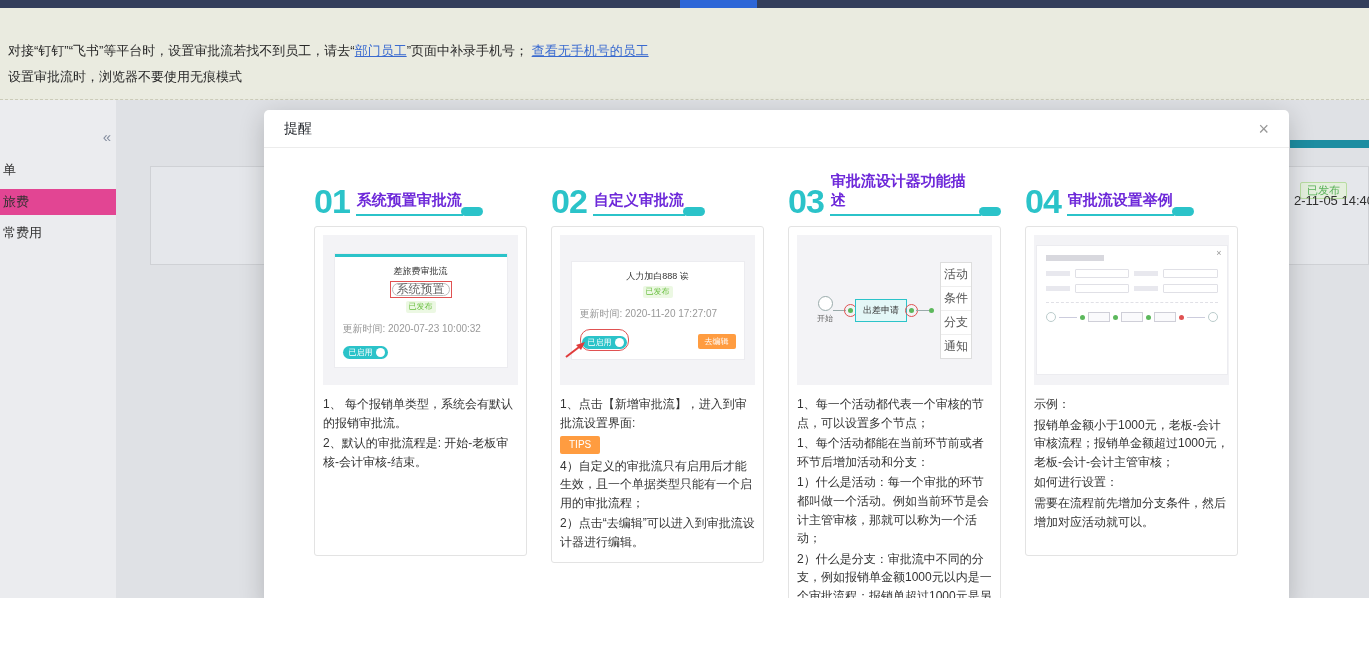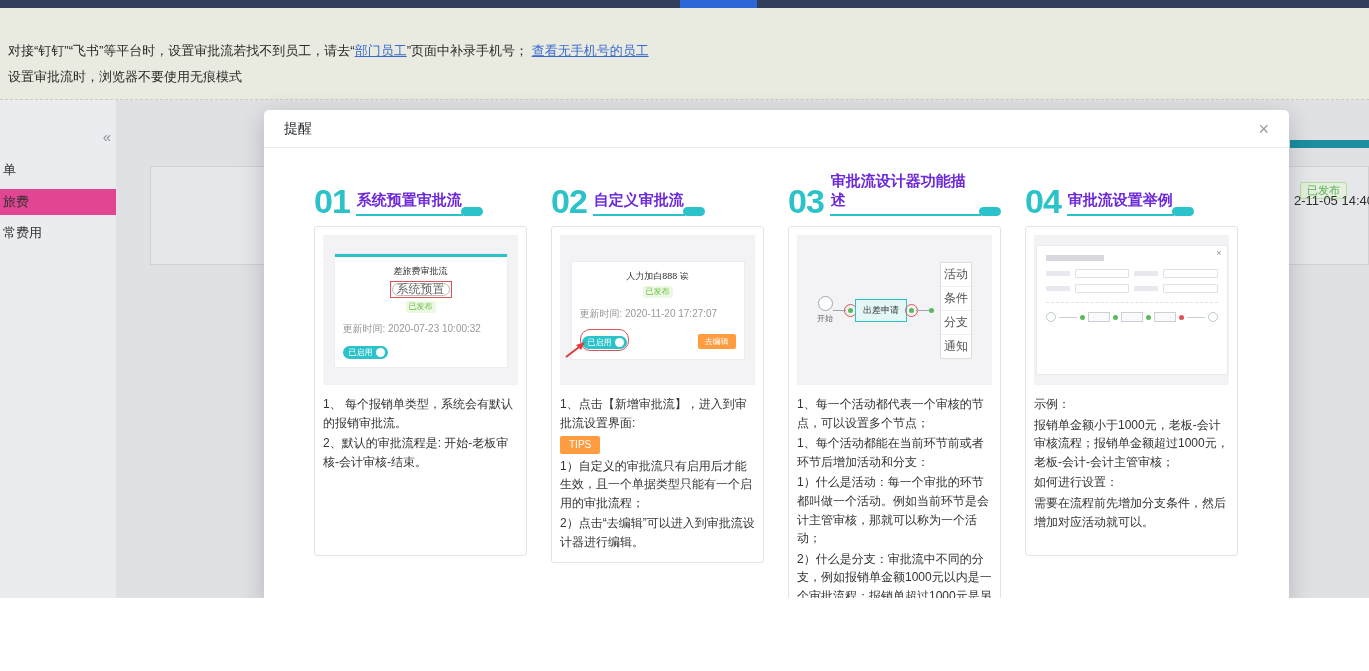--- a/index.html
+++ b/index.html
@@ -196,21 +196,21 @@
                       <polygon points="21,3 12,6 17,11" fill="#e03b3b"></polygon>
                     </svg>
                 </span>
               </div>
               <span class="edit-btn">去编辑</span>
             </div>
           </div>
           <div class="sec-text">
             <p>1、点击【新增审批流】，进入到审批流设置界面:</p>
             <span class="tips-badge">TIPS</span>
-            <p>1）自定义的审批流只有启用后才能生效，且一个单据类型只能有一个启用的审批流程；</p>
+            <p>4）自定义的审批流只有启用后才能生效，且一个单据类型只能有一个启用的审批流程；</p>
             <p>2）点击“去编辑”可以进入到审批流设计器进行编辑。</p>
           </div>
         </div>
       </div>
 
       <div class="col">
         <div class="sec-head">
           <span class="sec-num">03</span>
           <span class="sec-title">审批流设计器功能描述</span>
           <span class="sec-deco"></span>

